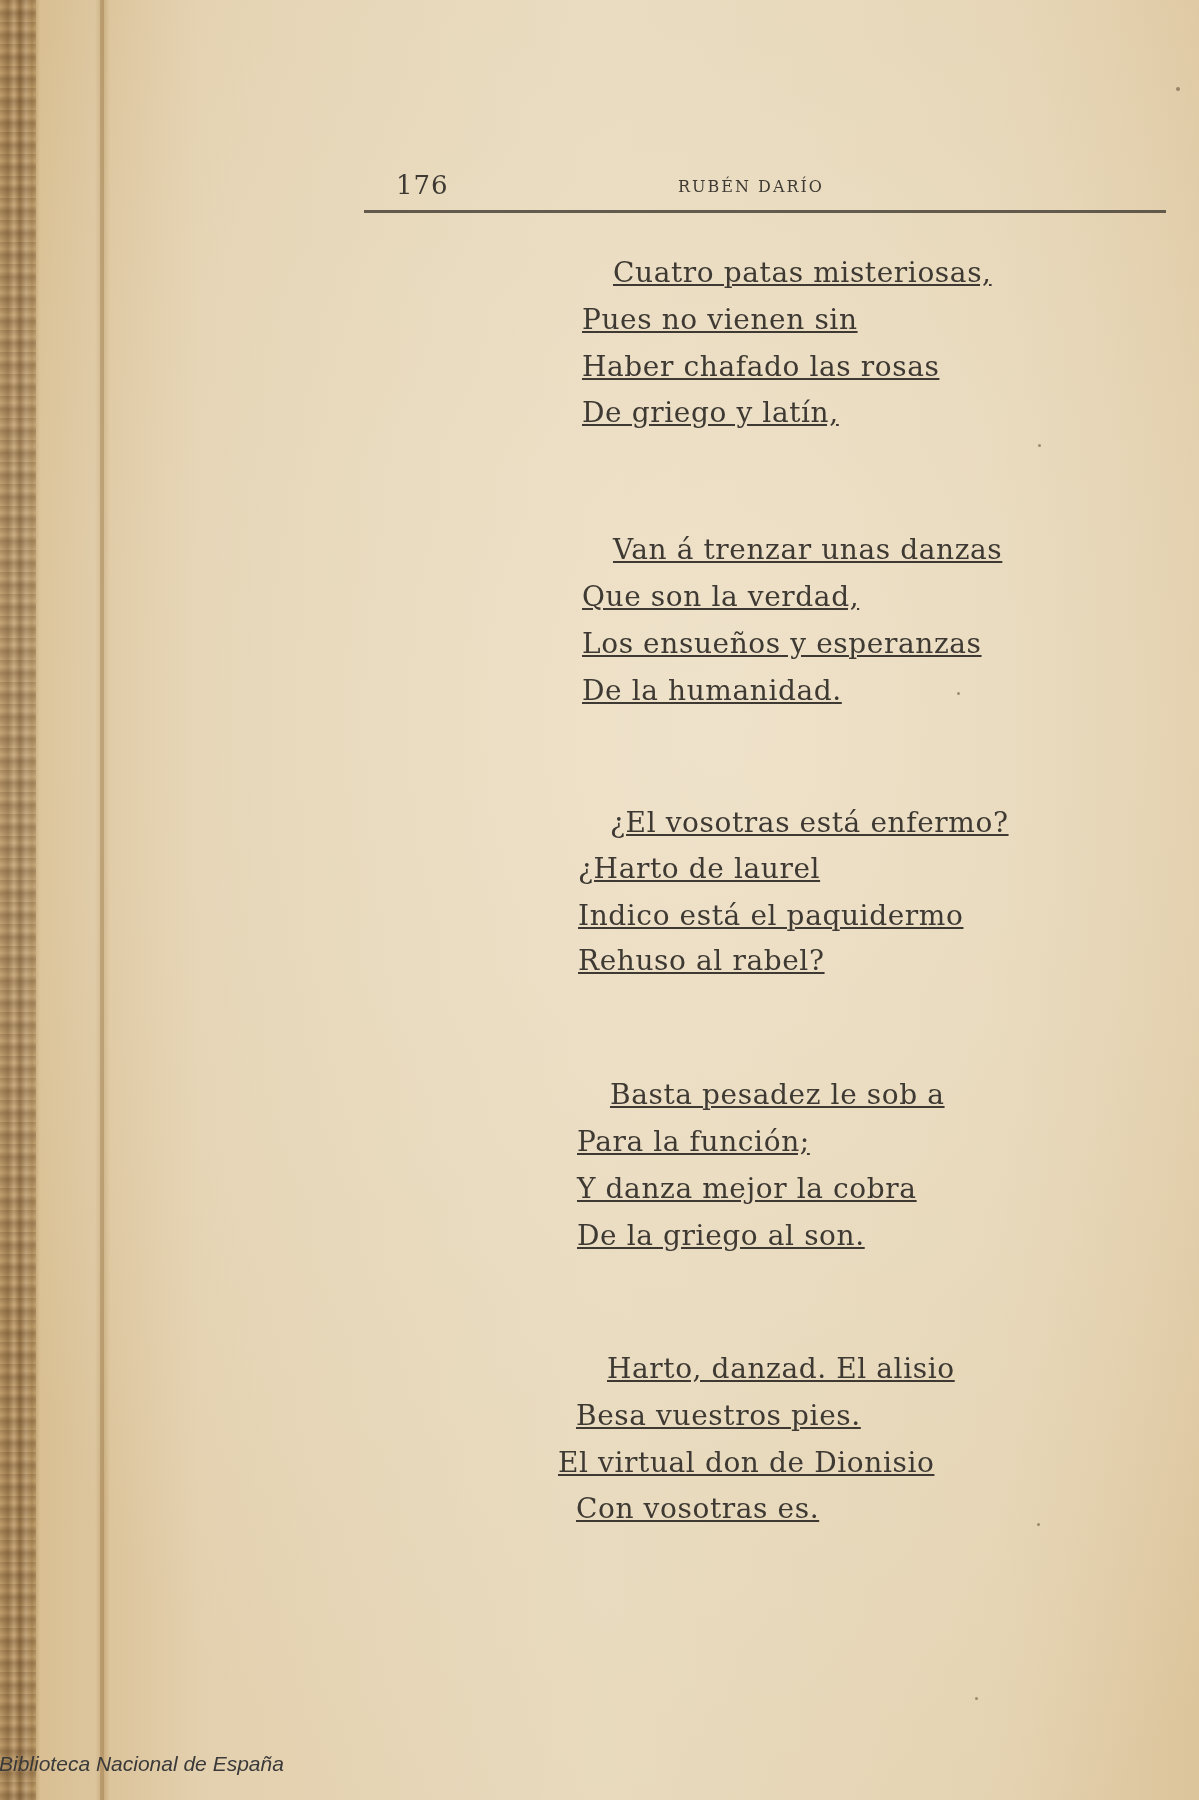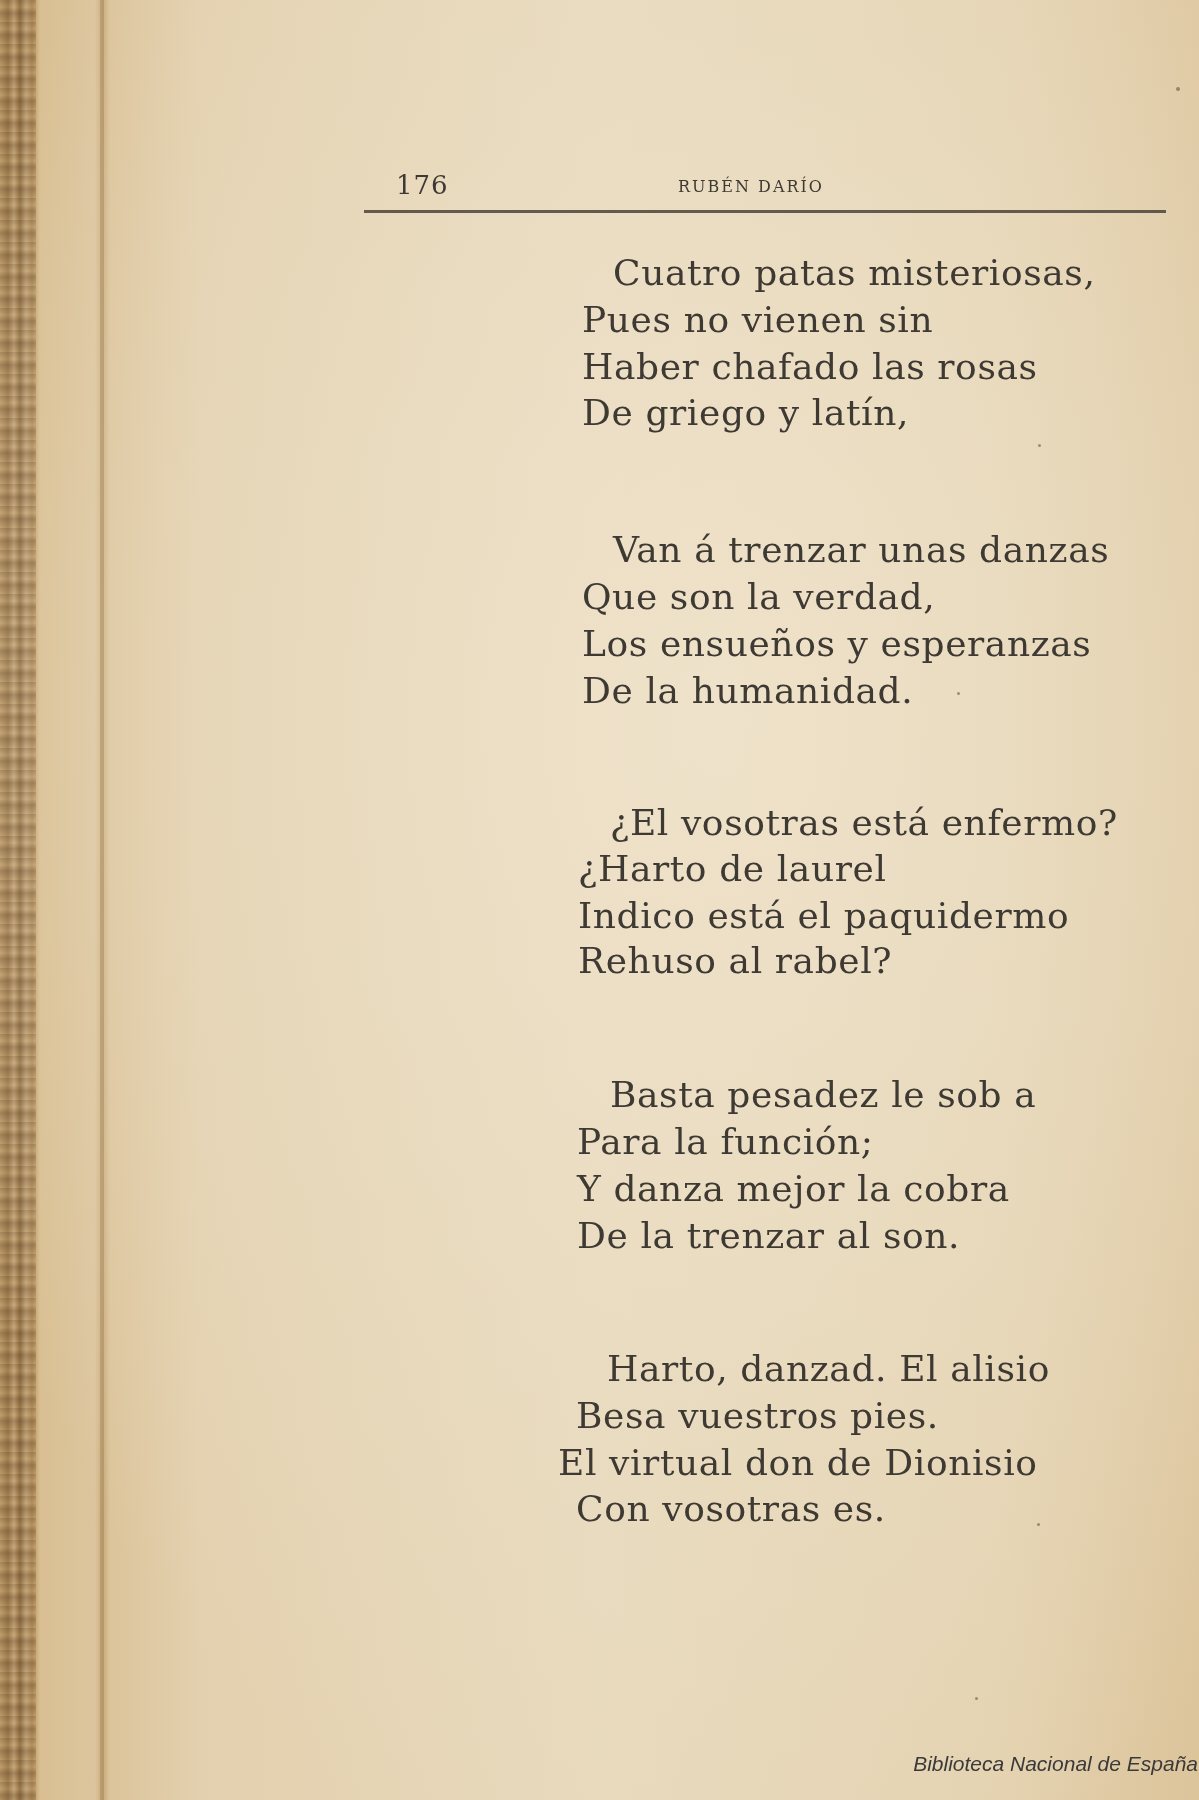--- a/index.html
+++ b/index.html
@@ -35,24 +35,24 @@
     position: absolute; left: 678px; top: 2px;
     font-size: 16px; letter-spacing: 2px; line-height: 30px;
   }
   .header-rule {
     position: absolute; left: 364px; top: 210px; width: 802px; height: 3px;
     background: #4a443a; opacity: 0.85;
   }
   .stanza { position: absolute; left: 0; width: 1199px; }
   .verse {
     position: absolute; white-space: nowrap;
-    font-size: 36px; line-height: 34px; letter-spacing: 0.6px;
+    font-size: 28px; line-height: 34px; letter-spacing: 0.6px; text-decoration: underline;
   }
   .footer {
-    position: absolute; top: 1752px; left: 0; width: 1199px; text-align: right;
+    position: absolute; top: 1752px; left: 0; width: 1199px; text-align: left;
     font-family: "Liberation Sans", sans-serif; font-style: italic;
     font-size: 21px; color: #3a3a3a;
   }
   .footer span { position: relative; left: -1px; }
   .speck { position: absolute; width: 4px; height: 4px; border-radius: 50%; background: rgba(80,60,40,0.5); }
 </style>
 </head>
 <body>
 
 <div class="page-bg"></div>
@@ -89,21 +89,21 @@
   <div class="verse" style="left:610px;top:806px">¿El vosotras está enfermo?</div>
   <div class="verse" style="left:578px;top:852px">¿Harto de laurel</div>
   <div class="verse" style="left:578px;top:899px">Indico está el paquidermo</div>
   <div class="verse" style="left:578px;top:944px">Rehuso al rabel?</div>
 </div>
 
 <div class="stanza ink">
   <div class="verse" style="left:610px;top:1078px">Basta pesadez le sob a</div>
   <div class="verse" style="left:577px;top:1125px">Para la función;</div>
   <div class="verse" style="left:577px;top:1172px">Y danza mejor la cobra</div>
-  <div class="verse" style="left:577px;top:1219px">De la trenzar al son.</div>
+  <div class="verse" style="left:577px;top:1219px">De la griego al son.</div>
 </div>
 
 <div class="stanza ink">
   <div class="verse" style="left:607px;top:1352px">Harto, danzad. El alisio</div>
   <div class="verse" style="left:576px;top:1399px">Besa vuestros pies.</div>
   <div class="verse" style="left:558px;top:1446px">El virtual don de Dionisio</div>
   <div class="verse" style="left:576px;top:1492px">Con vosotras es.</div>
 </div>
 
 <div class="footer">

